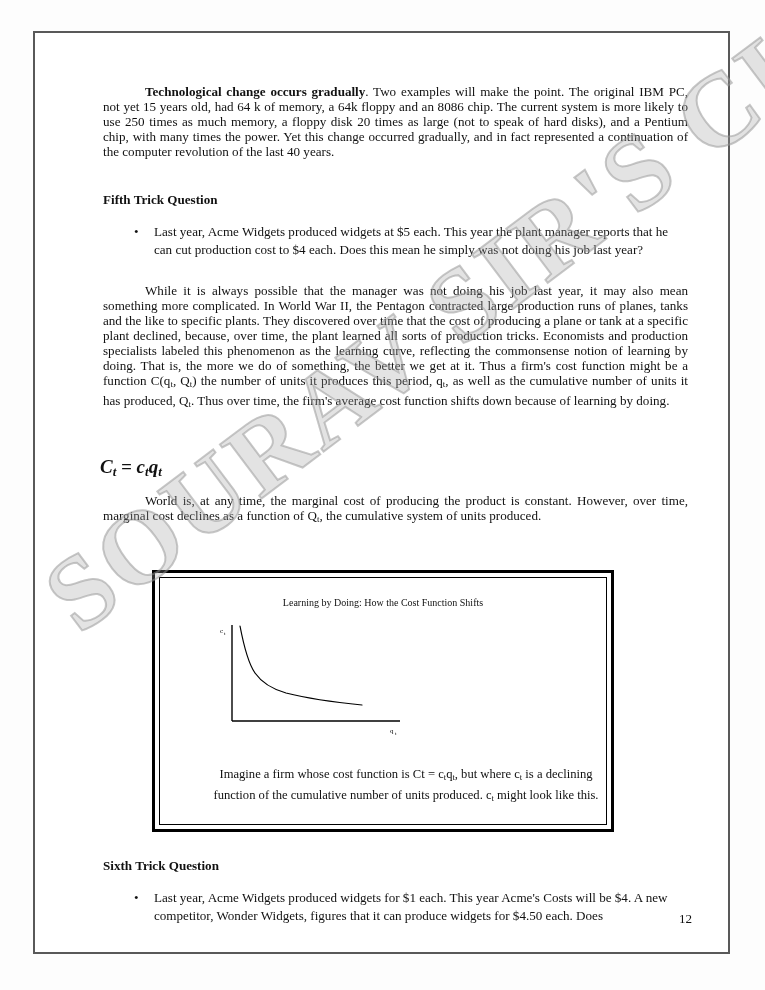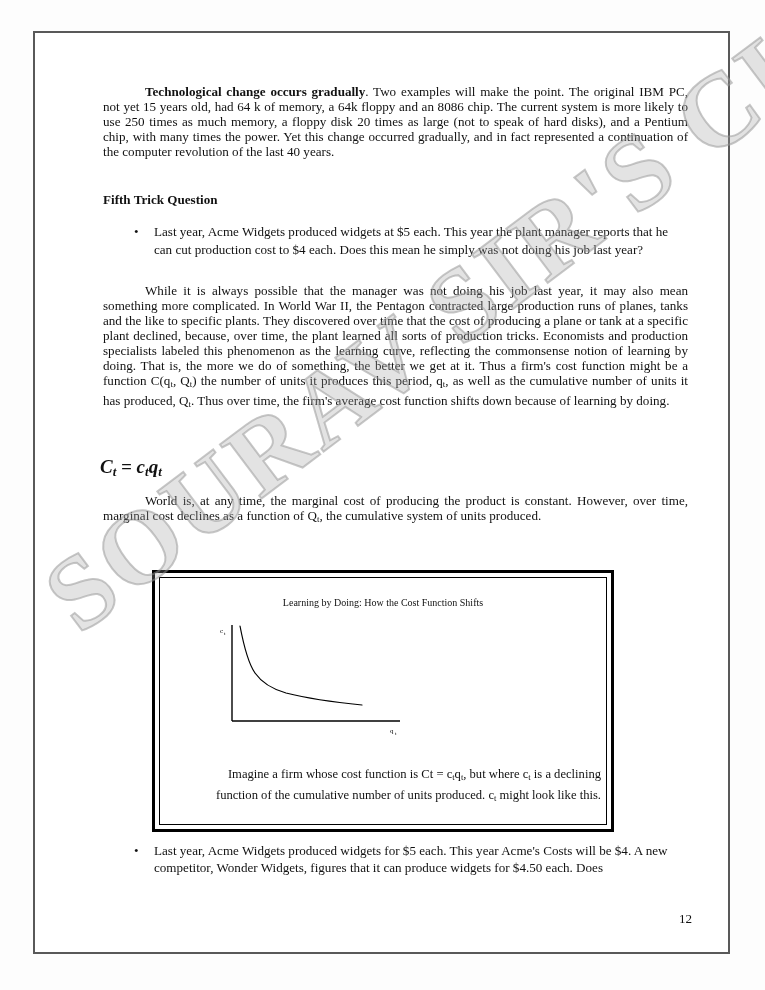--- a/index.html
+++ b/index.html
@@ -150,21 +150,21 @@
     width: 220px;
     height: 115px;
   }
   #figure-caption {
     position: absolute;
     left: 56px;
     top: 192px;
     width: 390px;
     font-size: 12.6px;
     line-height: 18px;
-    text-align: right;
+    text-align: center;
   }
 
   
   #page-number {
     position: absolute;
     left: 0;
     top: 911px;
     width: 692px;
     text-align: right;
     font-size: 13.1px;
@@ -224,22 +224,23 @@
 
         <text x="180" y="112" font-family="Liberation Serif, serif" font-size="7" fill="#000">q</text>
         <text x="185" y="114" font-family="Liberation Serif, serif" font-size="5" fill="#000">t</text>
       </svg>
     </div>
 
     <div id="figure-caption"><span>Imagine a firm whose cost function is Ct = c</span><sub>t</sub><span>q</span><sub>t</sub><span>, but where c</span><sub>t</sub><span> is a declining function of the cumulative number of units produced.  c</span><sub>t</sub><span> might look like this.</span></div>
   </div>
 
   <div style="position:absolute; left:88px; top:842px; width:600px; z-index:2;">
+    <h3 class="heading">Sixth Trick Question</h3>
     <ul class="bullets">
-      <li>Last year, Acme Widgets produced widgets for $5 each.  This year Acme's Costs will be $4.  A new competitor, Wonder Widgets, figures that it can produce widgets for $4.50 each.  Does</li>
+      <li>Last year, Acme Widgets produced widgets for $1 each.  This year Acme's Costs will be $4.  A new competitor, Wonder Widgets, figures that it can produce widgets for $4.50 each.  Does</li>
     </ul>
   </div>
 
   <div id="page-number">12</div>
 
   <div id="watermark">
     <div class="wm-text">SOURAV SIR'S CLASSES</div>
   </div>
 
 </div>

